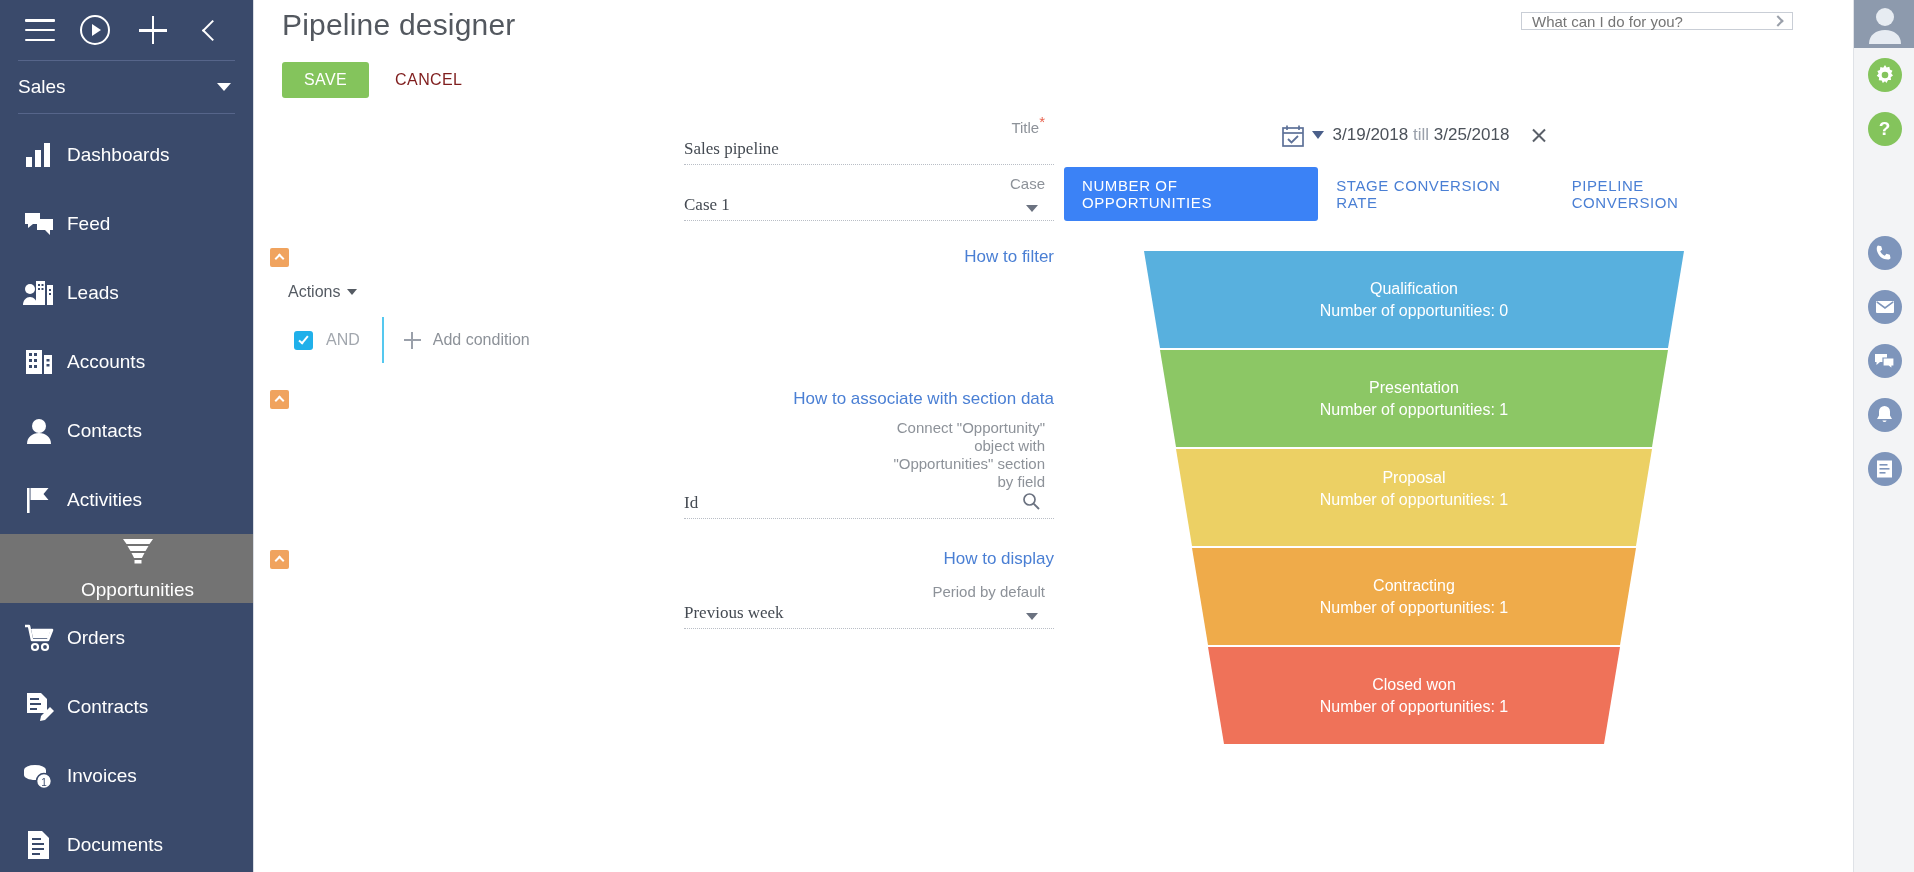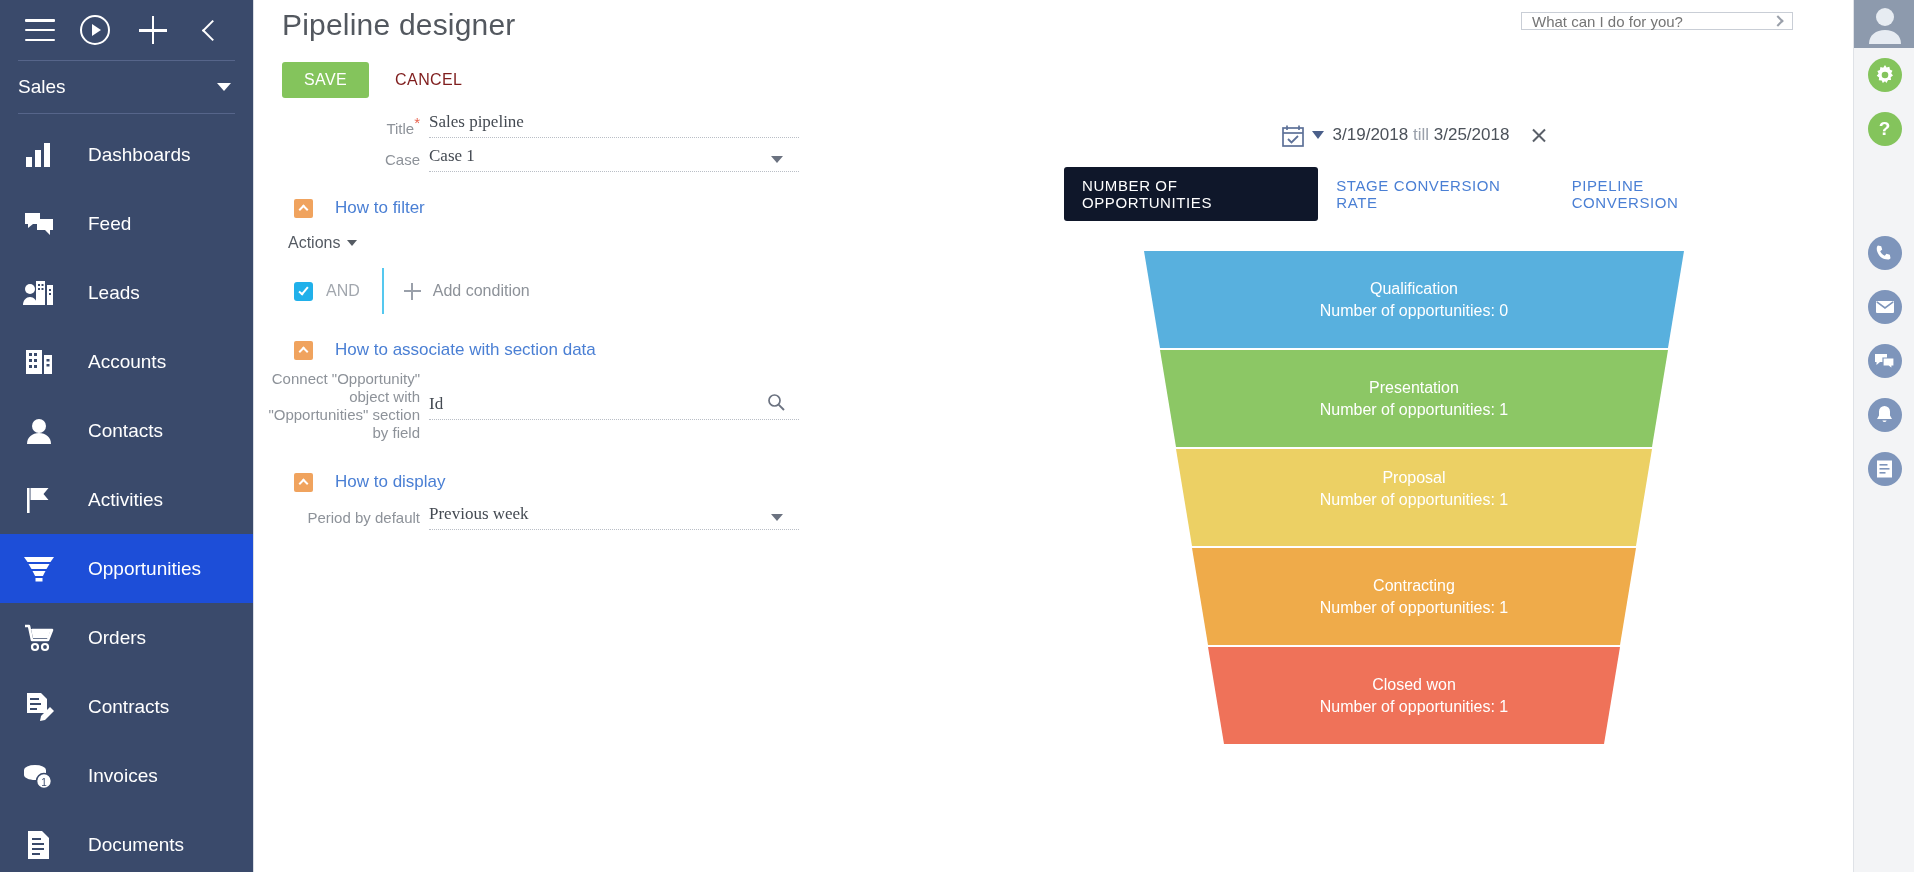--- a/index.html
+++ b/index.html
@@ -51,23 +51,23 @@
     height: 52px; display: flex; align-items: center; justify-content: space-between;
     padding: 0 22px 0 18px; color: #fff; font-size: 19px; cursor: pointer;
   }
   .caret-down {
     width: 0; height: 0; border-left: 7px solid transparent; border-right: 7px solid transparent;
     border-top: 8px solid #fff;
   }
   .sb-nav { padding-top: 6px; }
   .nav-item {
     height: 69px; display: flex; align-items: center; padding-left: 22px;
-    color: #ffffff; font-size: 19px; cursor: pointer; gap: 32px;
-  }
-  .nav-item.active { background: #1d4ed8; }
+    color: #ffffff; font-size: 19px; cursor: pointer; gap: 11px;
+  }
+  .nav-item.active { background: #737373; flex-direction: column; }
   .nav-ico { width: 34px; height: 30px; display: flex; align-items: center; justify-content: center; flex: 0 0 34px; }
   .nav-ico svg { display: block; }
 
   
   .main {
     flex: 1; height: 872px; background: #ffffff; position: relative;
     border-left: 1px solid #d9dde3;
   }
   .page-title {
     position: absolute; left: 28px; top: 8px;
@@ -91,42 +91,43 @@
     border: none; outline: none; font-size: 15px; color: #8a8f98;
     font-family: "Liberation Sans", sans-serif; width: 225px; background: transparent;
   }
   .chev-right-sm {
     width: 8px; height: 8px; border-right: 2px solid #9aa0aa; border-top: 2px solid #9aa0aa;
     transform: rotate(45deg);
   }
 
   
   .form-col { position: absolute; left: 0; top: 110px; width: 800px; }
-  .field-row { display: flex; align-items: center; margin-bottom: 6px; }
+  .field-row { display: flex; align-items: flex-end; margin-bottom: 6px; flex-direction: column; }
   .field-label {
     width: 175px; text-align: right; padding-right: 9px; padding-top: 4px;
     font-size: 15px; color: #8d9299; line-height: 18px;
   }
   .req-star { color: #e8614d; font-size: 15px; vertical-align: super; line-height: 1; }
   .field-ctl {
     width: 370px; border-bottom: 1px dotted #b9bec6; position: relative;
     min-height: 28px; display: flex; align-items: center; font-family: Liberation Serif, serif;
   }
   .field-val { font-size: 17px; color: #444a52; padding-bottom: 4px; }
   .field-val.input { outline: none; }
   .sel-caret {
     position: absolute; right: 16px; bottom: 8px;
     width: 0; height: 0; border-left: 6px solid transparent; border-right: 6px solid transparent;
     border-top: 7px solid #6b7280;
   }
   .srch-ico { position: absolute; right: 14px; bottom: 4px; }
 
   .section-head {
-    display: flex; align-items: center; gap: 22px;
-    margin: 26px 0 10px 40px;
+    display: flex; align-items: center; gap: 14px;
+    margin: 26px 0 10px 16px;
+    justify-content: space-between;
   }
   .collapse-btn {
     width: 19px; height: 19px; background: #f0a35e; border-radius: 2px;
     display: flex; align-items: center; justify-content: center; cursor: pointer;
   }
   .collapse-btn i {
     width: 7px; height: 7px; border-top: 2px solid #fff; border-left: 2px solid #fff;
     transform: rotate(45deg); margin-top: 3px;
   }
   .section-link { font-size: 17px; color: #4a7fd4; cursor: pointer; }
@@ -163,21 +164,21 @@
     content: ""; position: absolute; left: 8px; top: 0; width: 2px; height: 17px; background: #5a6069;
   }
   .close-x::before { transform: rotate(45deg); }
   .close-x::after { transform: rotate(-45deg); }
 
   .tabs { display: flex; align-items: center; justify-content: center; gap: 0; margin-top: 17px; }
   .tab {
     font-size: 15px; letter-spacing: .6px; padding: 10px 18px; cursor: pointer;
     color: #4a7fd4;
   }
-  .tab.active { background: #0f172a; color: #ffffff; border-radius: 3px; }
+  .tab.active { background: #3b82f6; color: #ffffff; border-radius: 3px; }
 
   .funnel { margin-top: 30px; position: relative; height: 500px; }
   .funnel-seg {
     position: absolute; left: 50%; transform: translateX(-50%);
     display: flex; flex-direction: column; align-items: center; justify-content: center;
     color: #ffffff; text-align: center;
   }
   .funnel-seg .st-name { font-size: 16px; line-height: 22px; }
   .funnel-seg .st-val { font-size: 16px; line-height: 22px; }
 

